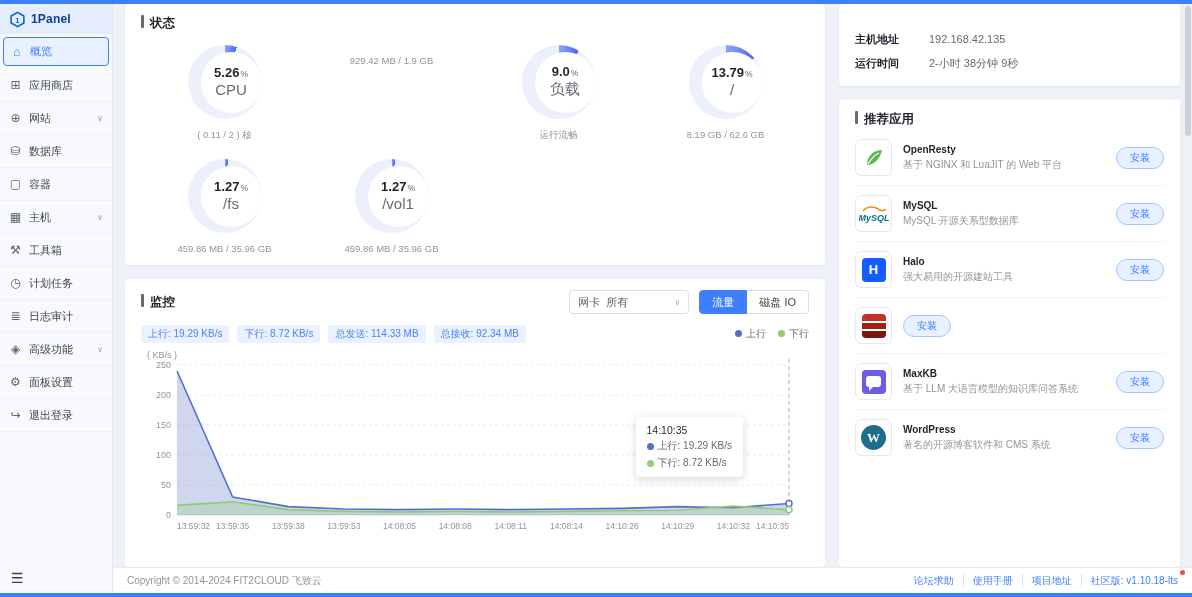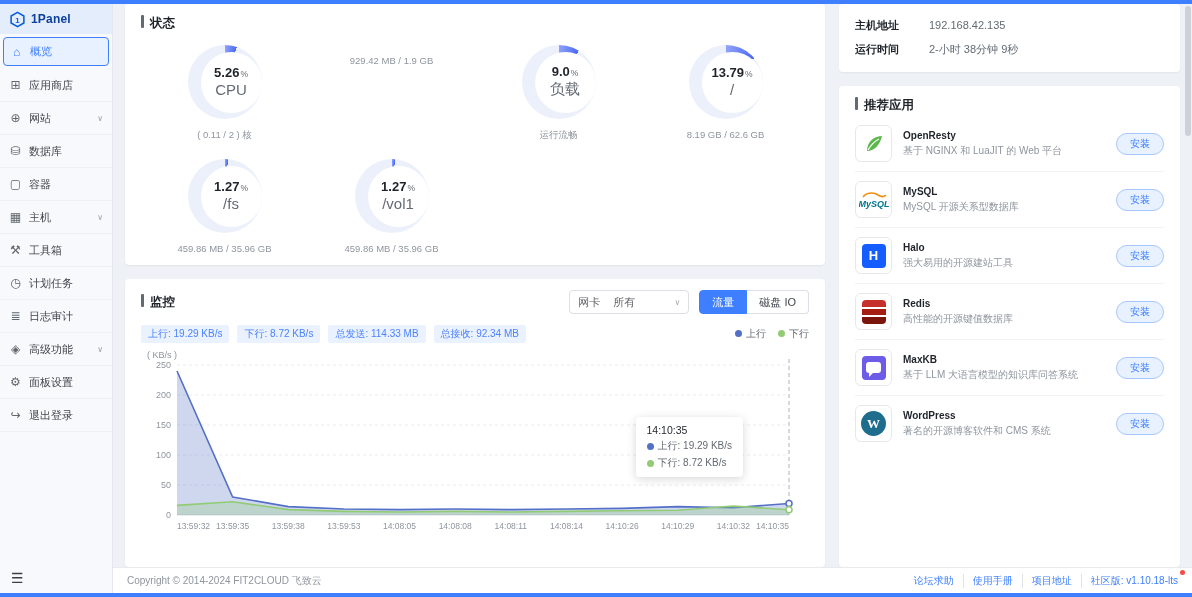--- a/index.html
+++ b/index.html
@@ -38,38 +38,38 @@
   .gauge-inner{width:61px;height:61px;border-radius:50%;background:#fff;display:flex;flex-direction:column;align-items:center;justify-content:center}
   .gauge-val{font-size:13px;font-weight:bold;color:#1f2329;line-height:1.1}
   .gauge-val .unit{font-size:8.5px;font-weight:normal;color:#646a73;margin-left:1px}
   .gauge-label{font-size:15px;color:#646a73;margin-top:1px}
   .gauge-sub{font-size:9.5px;color:#8f959e;margin-top:10px;white-space:nowrap}
 
   
   .monitor-card{margin-top:14px;flex:1}
   .monitor-head{display:flex;align-items:center}
   .monitor-controls{margin-left:auto;display:flex;align-items:center}
-  .select-box{width:120px;height:24px;border:1px solid #dcdfe6;border-radius:4px;display:flex;align-items:center;gap:13px;padding:0 8px;color:#606266;font-size:11px;background:#fff;cursor:pointer}
+  .select-box{width:120px;height:24px;border:1px solid #dcdfe6;border-radius:4px;display:flex;align-items:center;gap:6px;padding:0 8px;color:#606266;font-size:11px;background:#fff;cursor:pointer}
   .select-box .caret{margin-left:auto;color:#a8abb2;font-size:8px}
   .btn-group{display:flex;margin-left:10px}
   .btn{height:24px;padding:0 12px;font-size:11px;display:flex;align-items:center;border:1px solid #dcdfe6;background:#fff;color:#42464d;cursor:pointer}
   .btn.primary{background:#3d7fff;border-color:#3d7fff;color:#fff}
   .btn.left{border-radius:4px 0 0 4px}
   .btn.right{border-radius:0 4px 4px 0;border-left:none}
   .tag-row{display:flex;align-items:center;gap:8px;margin-top:11px}
   .tag{background:#eaf1ff;color:#4c83ff;font-size:10px;padding:2px 7px;border-radius:2px;white-space:nowrap}
   .legend{margin-left:auto;display:flex;gap:12px;font-size:10px;color:#646a73;align-items:center}
   .dot{width:7px;height:7px;border-radius:50%;display:inline-block;margin-right:4px;flex-shrink:0}
   .chart-wrap{position:relative;margin-top:4px}
   .tooltip{position:absolute;right:66px;top:70px;background:#fff;border-radius:4px;box-shadow:0 2px 10px rgba(0,0,0,.16);padding:7px 11px;font-size:10px;color:#646a73;z-index:5;min-width:104px}
   .tt-time{color:#1f2329;margin-bottom:3px;font-size:10.5px}
   .tt-row{display:flex;align-items:center;margin-top:3px;color:#646a73;white-space:nowrap}
 
   
-  .host-card{padding:9px 16px 11px}
+  .host-card{padding:23px 16px 11px}
   .info-row{display:flex;padding:4.5px 0;font-size:11px;align-items:center}
   .info-label{width:74px;color:#1f2329;font-weight:bold;flex-shrink:0}
   .info-value{color:#646a73}
   .apps-card{margin-top:14px;flex:1}
   .app-list{margin-top:2px}
   .app-row{display:flex;align-items:center;gap:11px;padding:9px 0;border-bottom:1px solid #f2f3f5}
   .app-row:last-child{border-bottom:none}
   .app-tile{width:37px;height:37px;border:1px solid #e6e8eb;border-radius:6px;display:flex;align-items:center;justify-content:center;background:#fff;flex-shrink:0}
   .app-texts{flex:1;min-width:0}
   .app-name{font-size:10px;color:#1f2329;font-weight:bold}
@@ -361,24 +361,20 @@
                 <div class="app-name">Halo</div>
                 <div class="app-desc">强大易用的开源建站工具</div>
               </div>
               <button class="install-btn">安装</button>
             </div>
 
             <div class="app-row">
               <span class="app-tile">
                 <span class="redis-sq"></span>
               </span>
-              <div class="app-texts">
-                <div class="app-name">Redis</div>
-                <div class="app-desc">高性能的开源键值数据库</div>
-              </div>
               <button class="install-btn">安装</button>
             </div>
 
             <div class="app-row">
               <span class="app-tile">
                 <span class="tile-sq" style="background:#6c5ce7">
                     <span class="bubble"></span>
                   </span>
               </span>
               <div class="app-texts">

